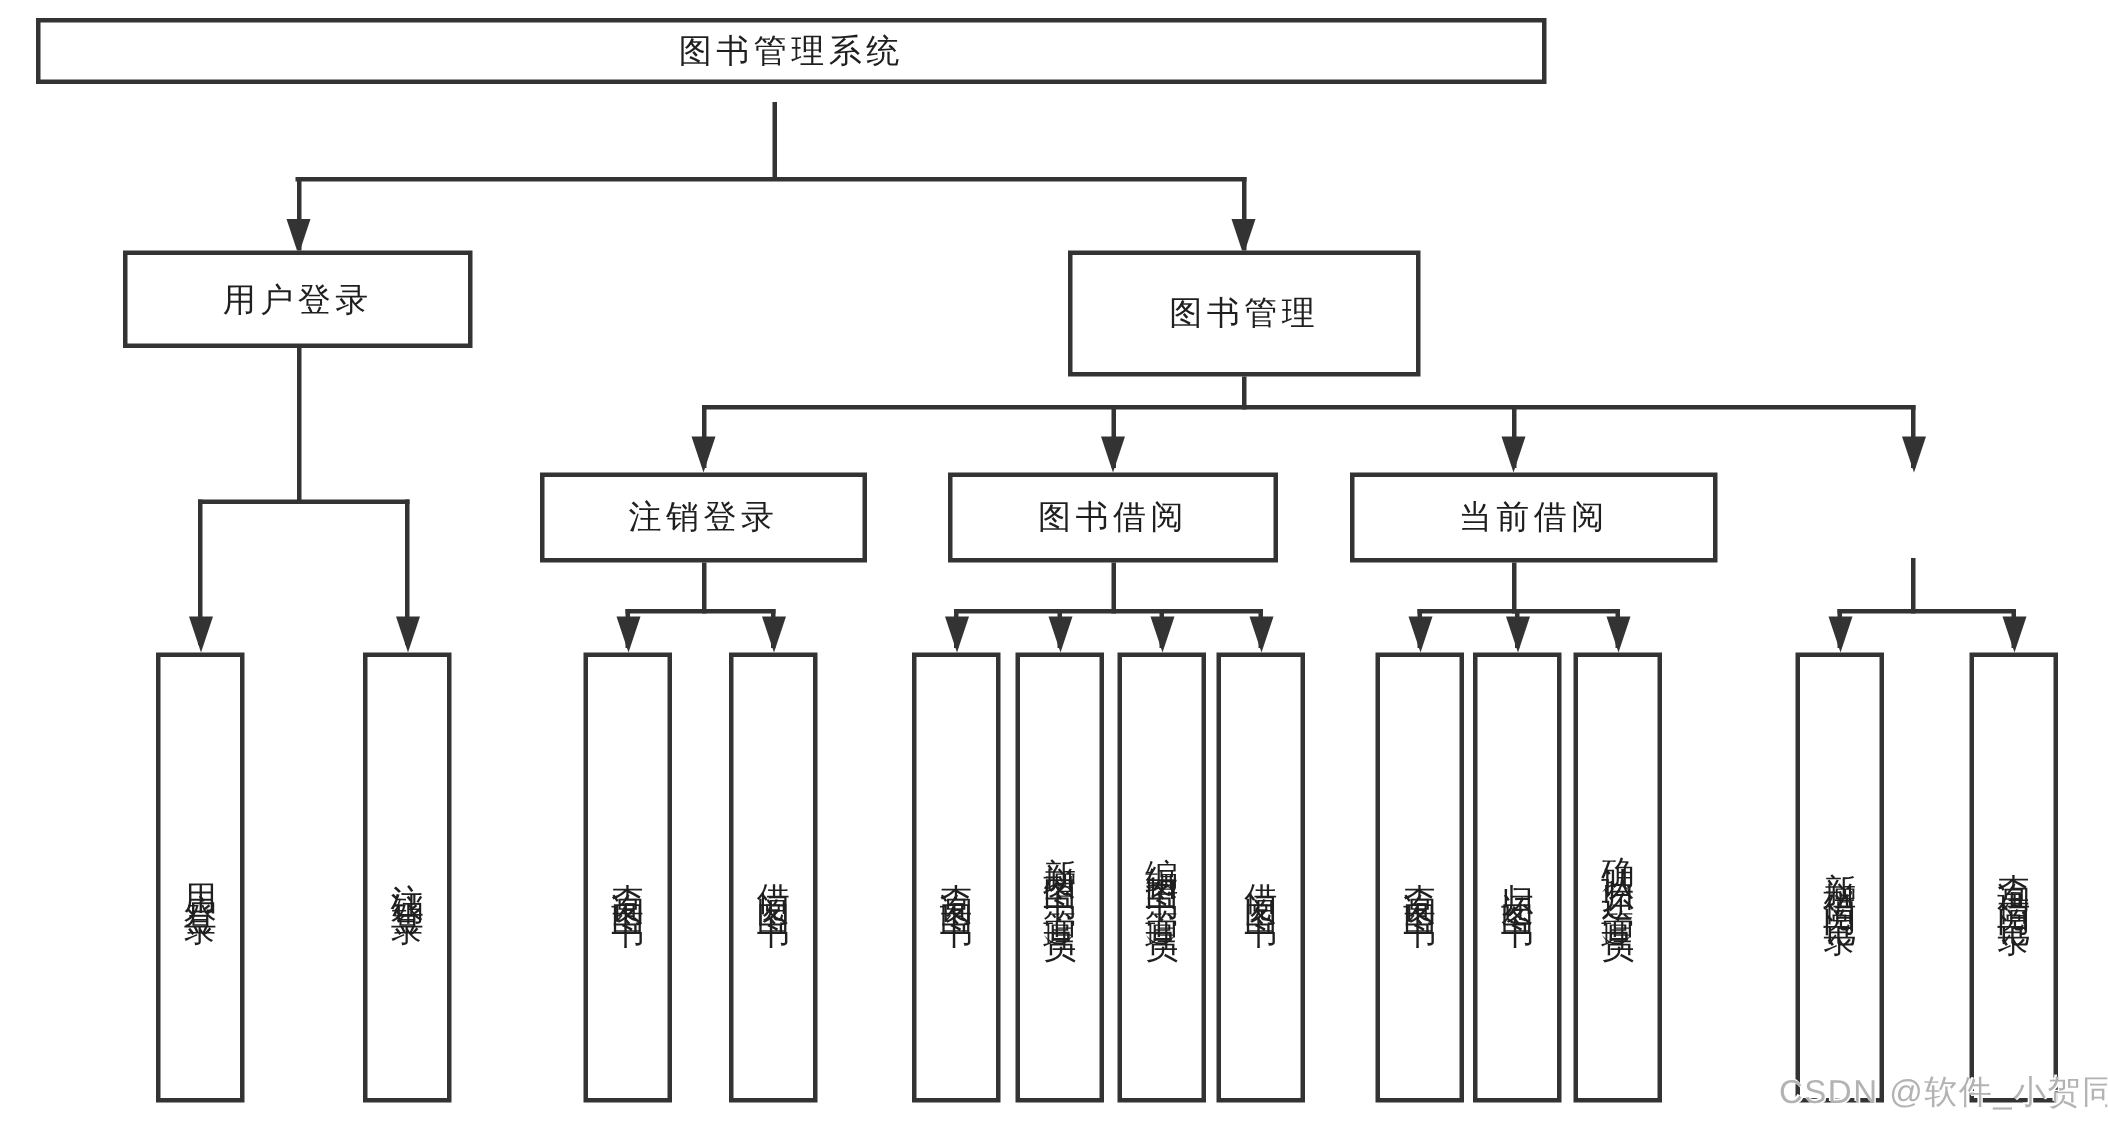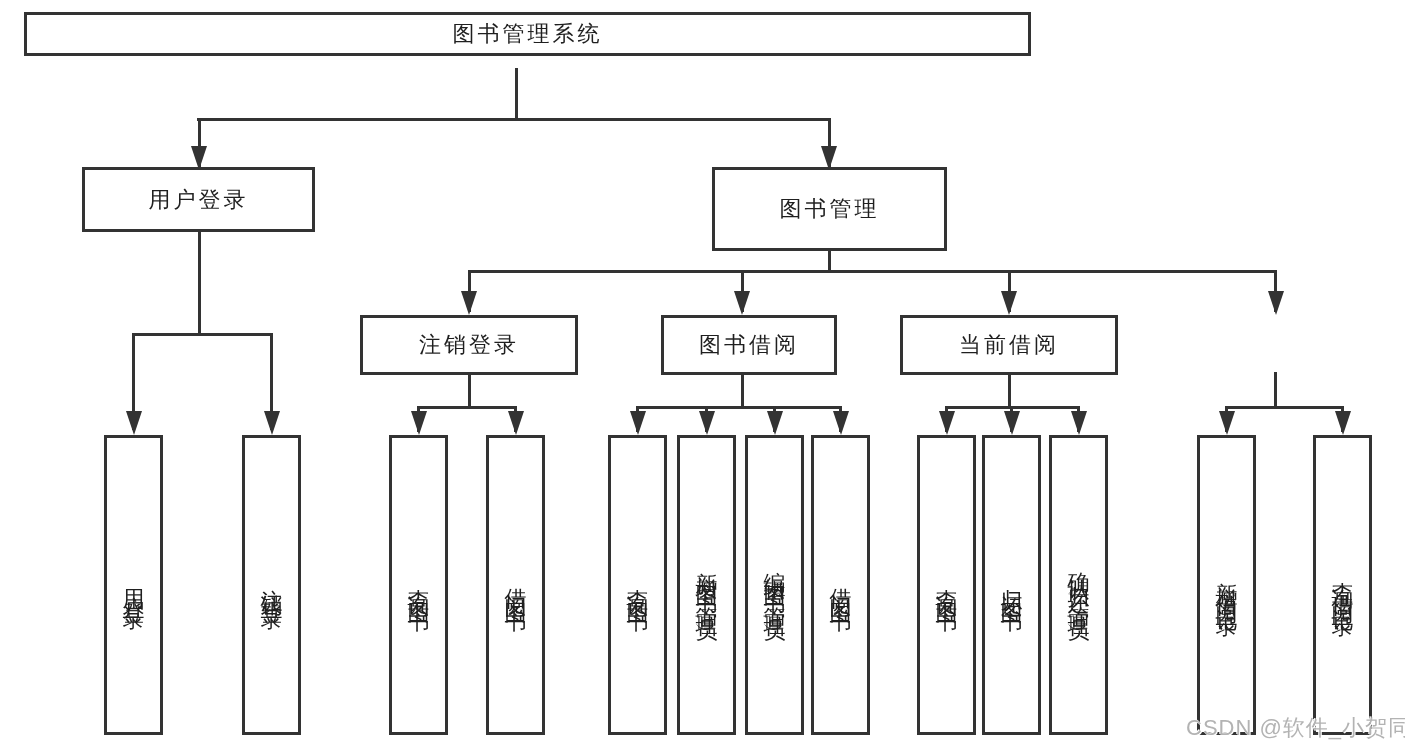--- a/index.html
+++ b/index.html
@@ -127,24 +127,24 @@
   <div class="node" style="left:82px;top:167px;width:233px;height:65px">
     <span class="lbl">用户登录</span>
   </div>
   <div class="node" style="left:712px;top:167px;width:235px;height:84px">
     <span class="lbl">图书管理</span>
   </div>
 
   <div class="node" style="left:360px;top:315px;width:218px;height:60px">
     <span class="lbl">注销登录</span>
   </div>
-  <div class="node" style="left:661px;top:315px;width:176px;height:60px">
+  <div class="node" style="left:632px;top:315px;width:220px;height:60px">
     <span class="lbl">图书借阅</span>
   </div>
-  <div class="node" style="left:900px;top:315px;width:218px;height:60px">
+  <div class="node" style="left:900px;top:315px;width:245px;height:60px">
     <span class="lbl">当前借阅</span>
   </div>
 
   <div class="node leaf" style="left:104px;top:435px;width:59px;height:300px">
     <span class="lbl">用户登录</span>
   </div>
   <div class="node leaf" style="left:242px;top:435px;width:59px;height:300px">
     <span class="lbl">注销登录</span>
   </div>
 

